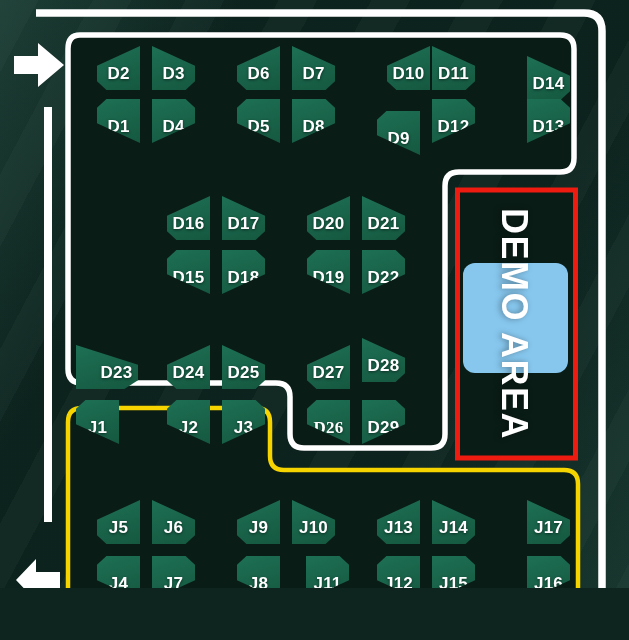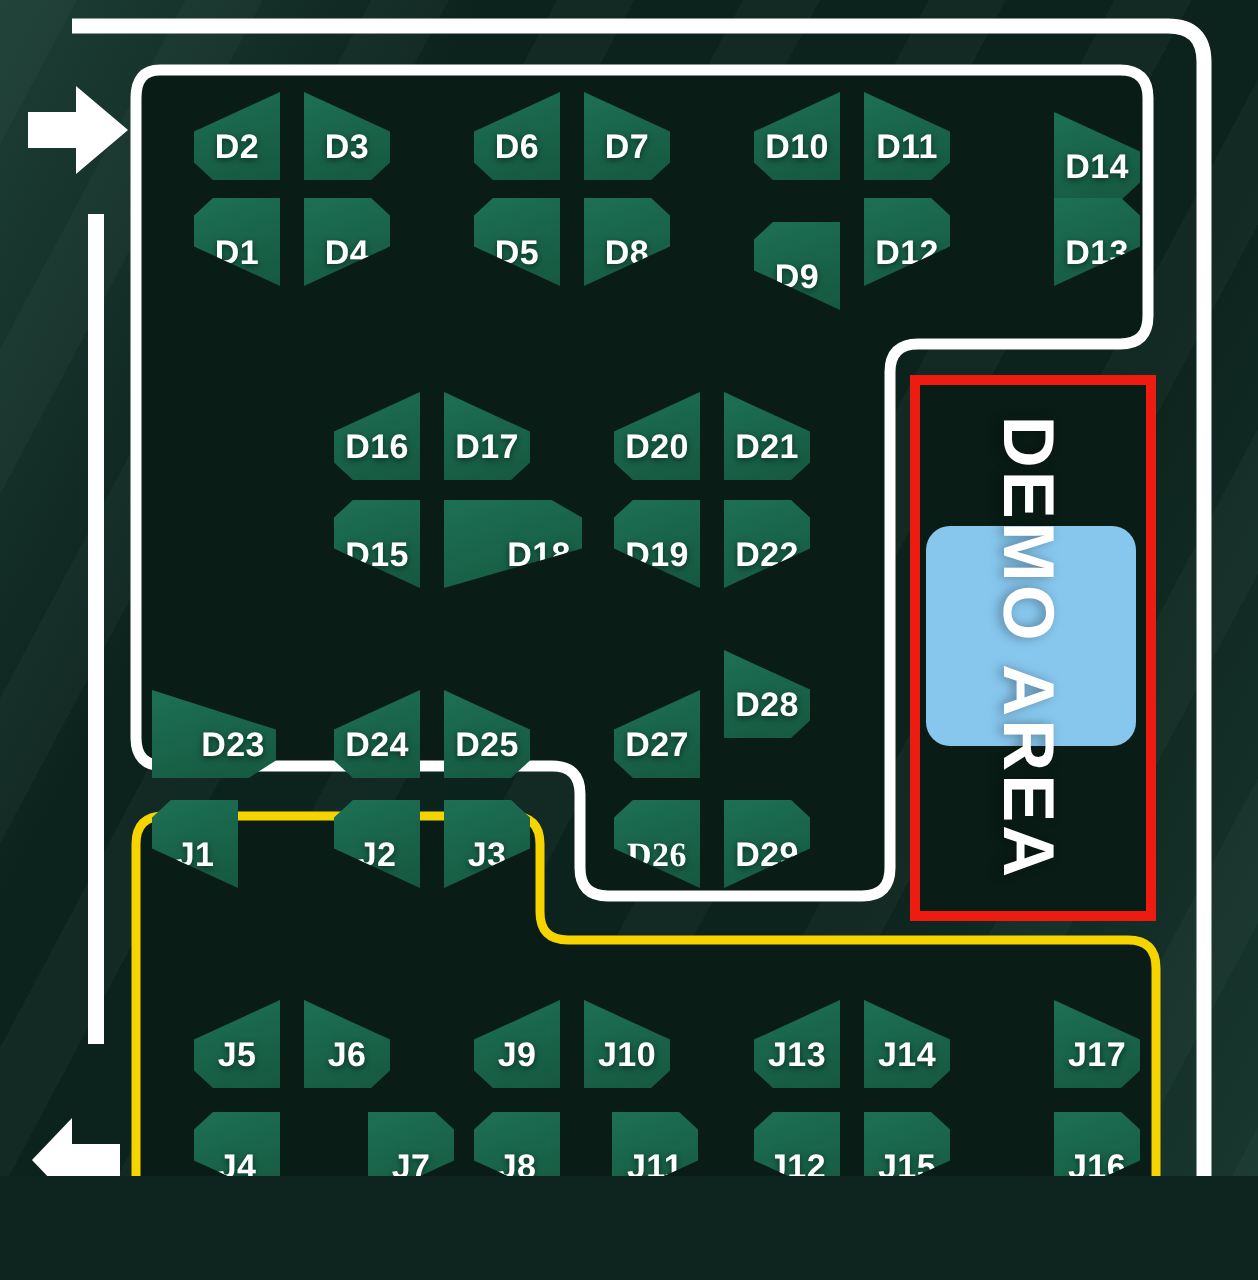--- a/index.html
+++ b/index.html
@@ -84,21 +84,21 @@
       </div>
       <div class="petal tr" style="left: 292px; top: 46px;">
         <span class="blabel">D7</span>
       </div>
       <div class="petal bl" style="left: 237px; top: 99px;">
         <span class="blabel">D5</span>
       </div>
       <div class="petal br" style="left: 292px; top: 99px;">
         <span class="blabel">D8</span>
       </div>
-      <div class="petal tl" style="left: 377px; top: 46px;">
+      <div class="petal tl" style="left: 387px; top: 46px;">
         <span class="blabel">D10</span>
       </div>
       <div class="petal tr" style="left: 432px; top: 46px;">
         <span class="blabel">D11</span>
       </div>
       <div class="petal bl" style="left: 377px; top: 99px; margin-top: 12px;">
         <span class="blabel">D9</span>
       </div>
       <div class="petal br" style="left: 432px; top: 99px;">
         <span class="blabel">D12</span>
@@ -111,21 +111,21 @@
       </div>
       <div class="petal tl" style="left: 167px; top: 196px;">
         <span class="blabel">D16</span>
       </div>
       <div class="petal tr" style="left: 222px; top: 196px;">
         <span class="blabel">D17</span>
       </div>
       <div class="petal bl" style="left: 167px; top: 250px;">
         <span class="blabel">D15</span>
       </div>
-      <div class="petal br" style="left: 222px; top: 250px; padding-left: 26px;">
+      <div class="petal br" style="left: 222px; top: 250px;">
         <span class="blabel">D18</span>
       </div>
       <div class="petal tl" style="left: 307px; top: 196px;">
         <span class="blabel">D20</span>
       </div>
       <div class="petal tr" style="left: 362px; top: 196px;">
         <span class="blabel">D21</span>
       </div>
       <div class="petal bl" style="left: 307px; top: 250px;">
         <span class="blabel">D19</span>
@@ -138,21 +138,21 @@
       </div>
       <div class="petal tl" style="left: 167px; top: 345px;">
         <span class="blabel">D24</span>
       </div>
       <div class="petal tr" style="left: 222px; top: 345px;">
         <span class="blabel">D25</span>
       </div>
       <div class="petal tl" style="left: 307px; top: 345px;">
         <span class="blabel">D27</span>
       </div>
-      <div class="petal tr" style="left: 362px; top: 325px; align-items: center;">
+      <div class="petal tr" style="left: 362px; top: 338px; align-items: center;">
         <span class="blabel">D28</span>
       </div>
       <div class="petal bl" style="left: 76px; top: 400px;">
         <span class="blabel">J1</span>
       </div>
       <div class="petal bl" style="left: 167px; top: 400px;">
         <span class="blabel">J2</span>
       </div>
       <div class="petal br" style="left: 222px; top: 400px;">
         <span class="blabel">J3</span>
@@ -165,21 +165,21 @@
       </div>
       <div class="petal tl" style="left: 97px; top: 500px;">
         <span class="blabel">J5</span>
       </div>
       <div class="petal tr" style="left: 152px; top: 500px;">
         <span class="blabel">J6</span>
       </div>
       <div class="petal bl" style="left: 97px; top: 556px;">
         <span class="blabel">J4</span>
       </div>
-      <div class="petal br" style="left: 152px; top: 556px; margin-left: 32px;">
+      <div class="petal br" style="left: 152px; top: 556px;">
         <span class="blabel">J7</span>
       </div>
       <div class="petal tl" style="left: 237px; top: 500px;">
         <span class="blabel">J9</span>
       </div>
       <div class="petal tr" style="left: 292px; top: 500px; text-align: right;">
         <span class="blabel">J10</span>
       </div>
       <div class="petal bl" style="left: 237px; top: 556px;">
         <span class="blabel">J8</span>

